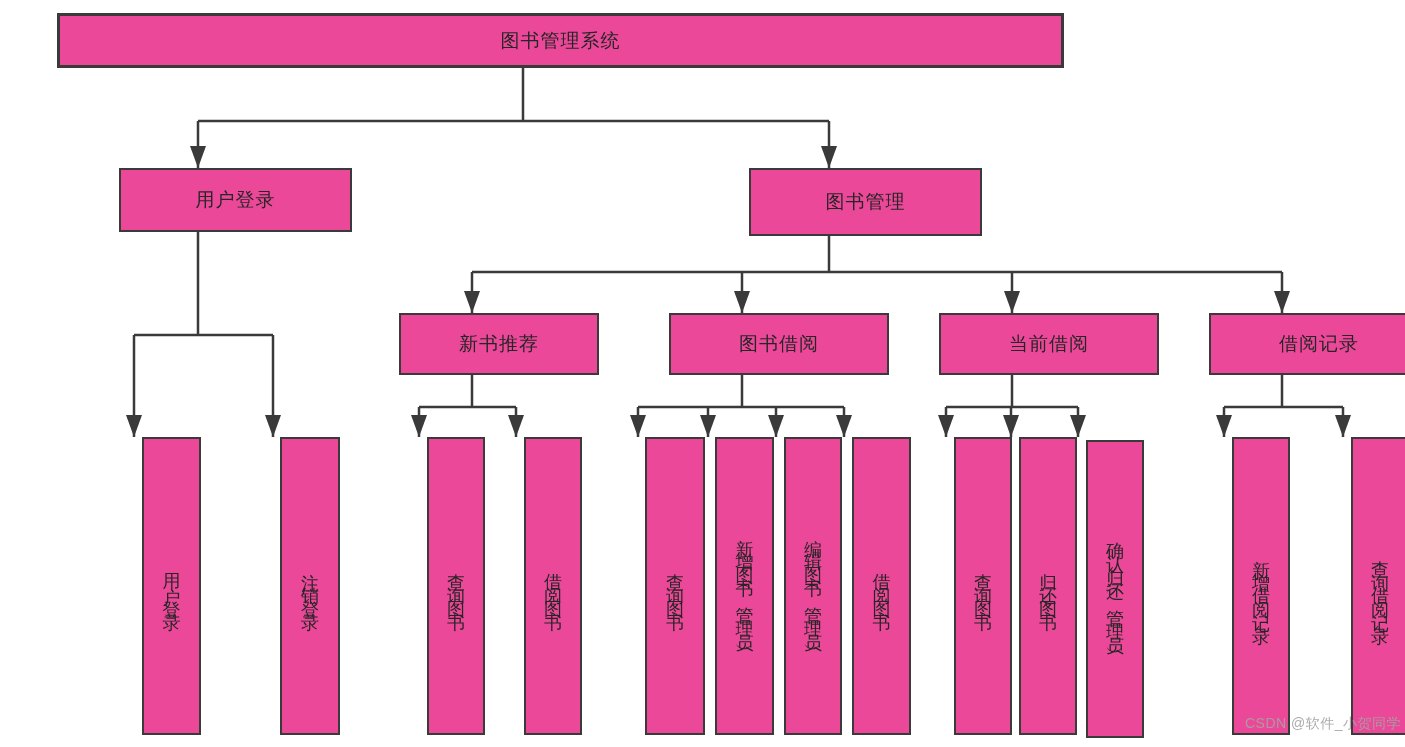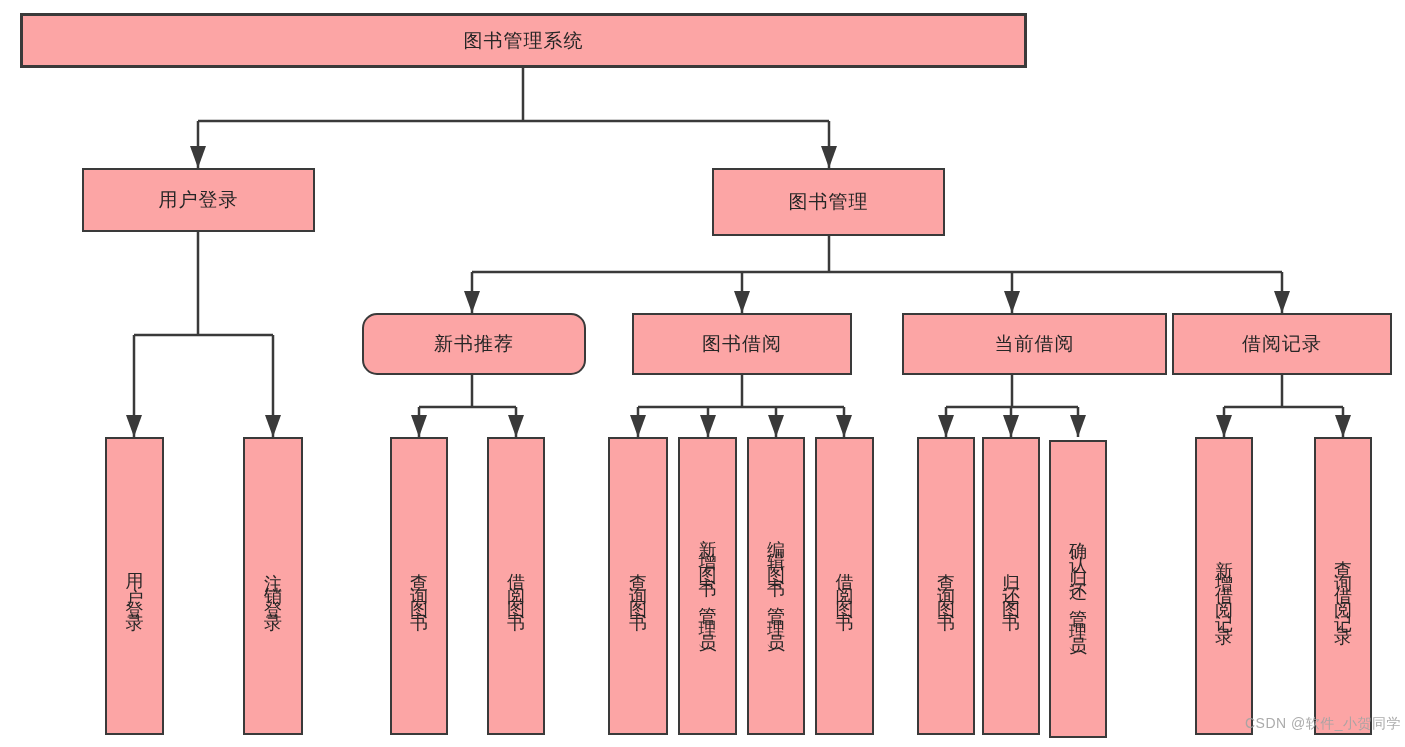--- a/index.html
+++ b/index.html
@@ -1,21 +1,21 @@
 <!DOCTYPE html>
 <html><head>
 <meta charset="utf-8">
 <style>
   html,body{margin:0;padding:0;background:#ffffff;}
   body{width:1405px;height:747px;position:relative;overflow:hidden;
        font-family:"Liberation Sans", sans-serif;}
   #canvas{position:absolute;left:0;top:0;width:1405px;height:747px;background:#ffffff;}
   #edges{position:absolute;left:0;top:0;width:1405px;height:747px;z-index:1;}
-  .node{position:absolute;background:#fca5a5;border:2.5px solid #3a3a3a;box-sizing:border-box;
-        display:flex;align-items:center;justify-content:center;color:#262626;z-index:2;}
+  .node{position:absolute;background:#ec4899;border:2.5px solid #3a3a3a;box-sizing:border-box;
+        display:flex;align-items:center;justify-content:center;color:#262626;z-index:2;margin-left:37px;}
   .root{border-width:3px;font-size:19px;letter-spacing:1px;}
   .hnode{font-size:19px;letter-spacing:1px;}
   .vnode span{writing-mode:vertical-rl;text-orientation:mixed;font-size:18px;
               line-height:1;letter-spacing:13.5px;}
   .watermark{position:absolute;right:4px;top:715px;z-index:3;font-size:14px;
              color:#a3a3a3;letter-spacing:0.5px;opacity:0.9;}
 </style>
 </head>
 <body>
 
@@ -68,27 +68,27 @@
     <span>图书管理系统</span>
   </div>
 
   <div class="node hnode" style="left:82px;top:168px;width:233px;height:64px;">
     <span>用户登录</span>
   </div>
   <div class="node hnode" style="left:712px;top:168px;width:233px;height:68px;">
     <span>图书管理</span>
   </div>
 
-  <div class="node hnode" style="left:362px;top:313px;width:224px;height:62px;border-radius:15px;">
+  <div class="node hnode" style="left:362px;top:313px;width:200px;height:62px;">
     <span>新书推荐</span>
   </div>
   <div class="node hnode" style="left:632px;top:313px;width:220px;height:62px;justify-content:center;">
     <span>图书借阅</span>
   </div>
-  <div class="node hnode" style="left:902px;top:313px;width:265px;height:62px;align-items:center;">
+  <div class="node hnode" style="left:902px;top:313px;width:220px;height:62px;align-items:center;">
     <span>当前借阅</span>
   </div>
   <div class="node hnode" style="left:1172px;top:313px;width:220px;height:62px;">
     <span>借阅记录</span>
   </div>
 
   <div class="node vnode" style="left:105px;top:437px;width:59px;height:298px;">
     <span>用户登录</span>
   </div>
   <div class="node vnode" style="left:243px;top:437px;width:60px;height:298px;">

